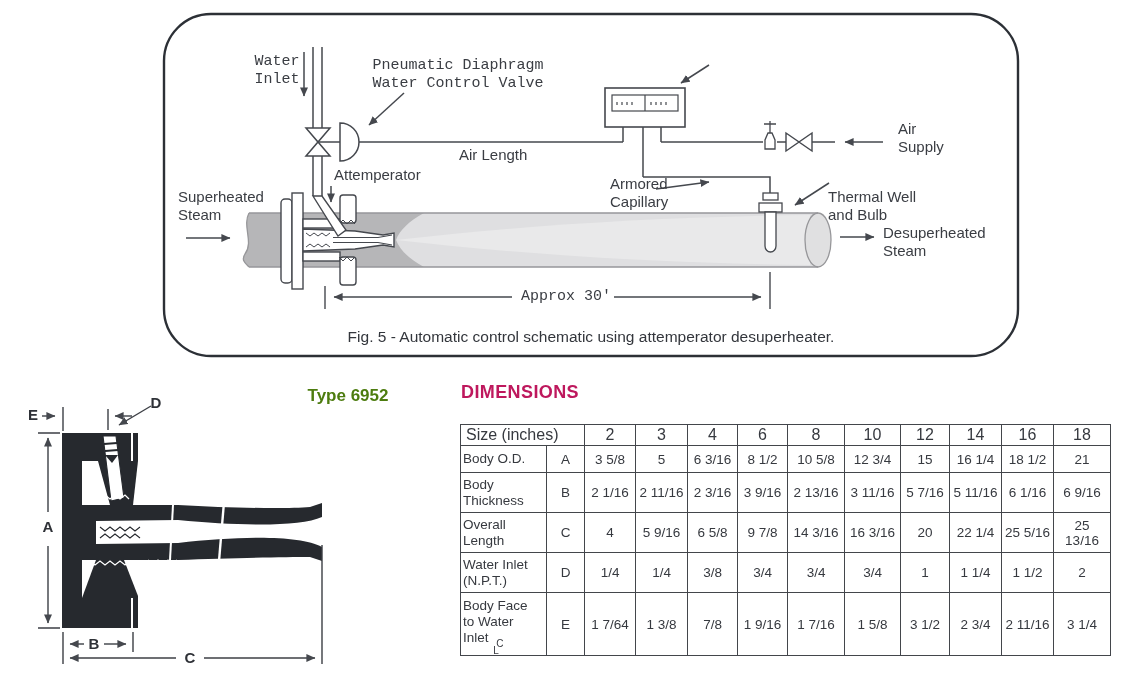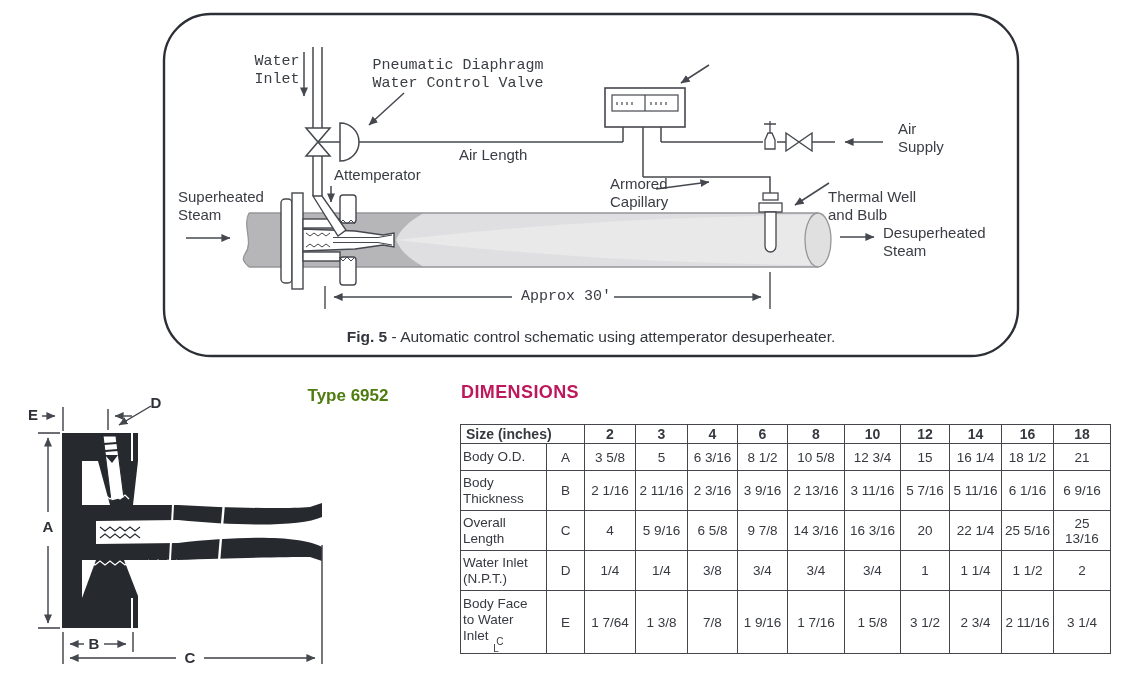--- a/index.html
+++ b/index.html
@@ -2,28 +2,28 @@
 <html><head>
 <meta charset="utf-8">
 <style>
   html,body{margin:0;padding:0;background:#fff;}
   .page{position:relative;width:1123px;height:674px;background:#fff;overflow:hidden;
         font-family:"Liberation Sans","DejaVu Sans",sans-serif;color:#3a3d43;}
   svg{position:absolute;left:0;top:0;}
   .lbl{position:absolute;white-space:pre-line;font-size:15px;line-height:1.22;color:#3a3d43;}
   .lbl.center{text-align:center;font-family:Liberation Mono, monospace;}
   .caption{position:absolute;left:164px;top:328px;width:854px;text-align:center;font-size:15.5px;color:#33363c;}
-  .caption b{font-weight:bold;}
+  .caption b{font-weight:normal;}
   .h-dim{position:absolute;left:461px;top:382px;font-size:18px;font-weight:bold;color:#be185d;letter-spacing:.4px;}
   .h-type{position:absolute;left:283px;top:386px;width:130px;text-align:center;font-size:17px;font-weight:bold;color:#4d7c0f;}
   .dimletter{position:absolute;font-size:15px;font-weight:bold;color:#2e3137;text-align:center;}
   table.dims{position:absolute;left:460px;top:424px;width:651px;border-collapse:collapse;table-layout:fixed;
              font-size:13.5px;color:#36393f;}
   table.dims td,table.dims th{border:1px solid #43464b;vertical-align:middle;padding:1px 2px;overflow:hidden;}
-  table.dims th{font-weight:bold;text-align:center;font-size:14px;}
+  table.dims th{font-weight:normal;text-align:center;font-size:16px;}
   table.dims th.sizehdr{text-align:left;padding-left:5px;}
   td.rlabel{text-align:left;padding-left:4px;white-space:pre-line;line-height:1.18;}
   td.rletter,td.rval{text-align:center;}
   .cl{display:inline-flex;flex-direction:column;font-size:10px;line-height:.78;transform:translateY(5px);margin-left:4px;font-weight:normal;}
   .cl span:last-child{margin-left:-3px;}
 </style>
 </head>
 <body>
 
 <div class="page">

